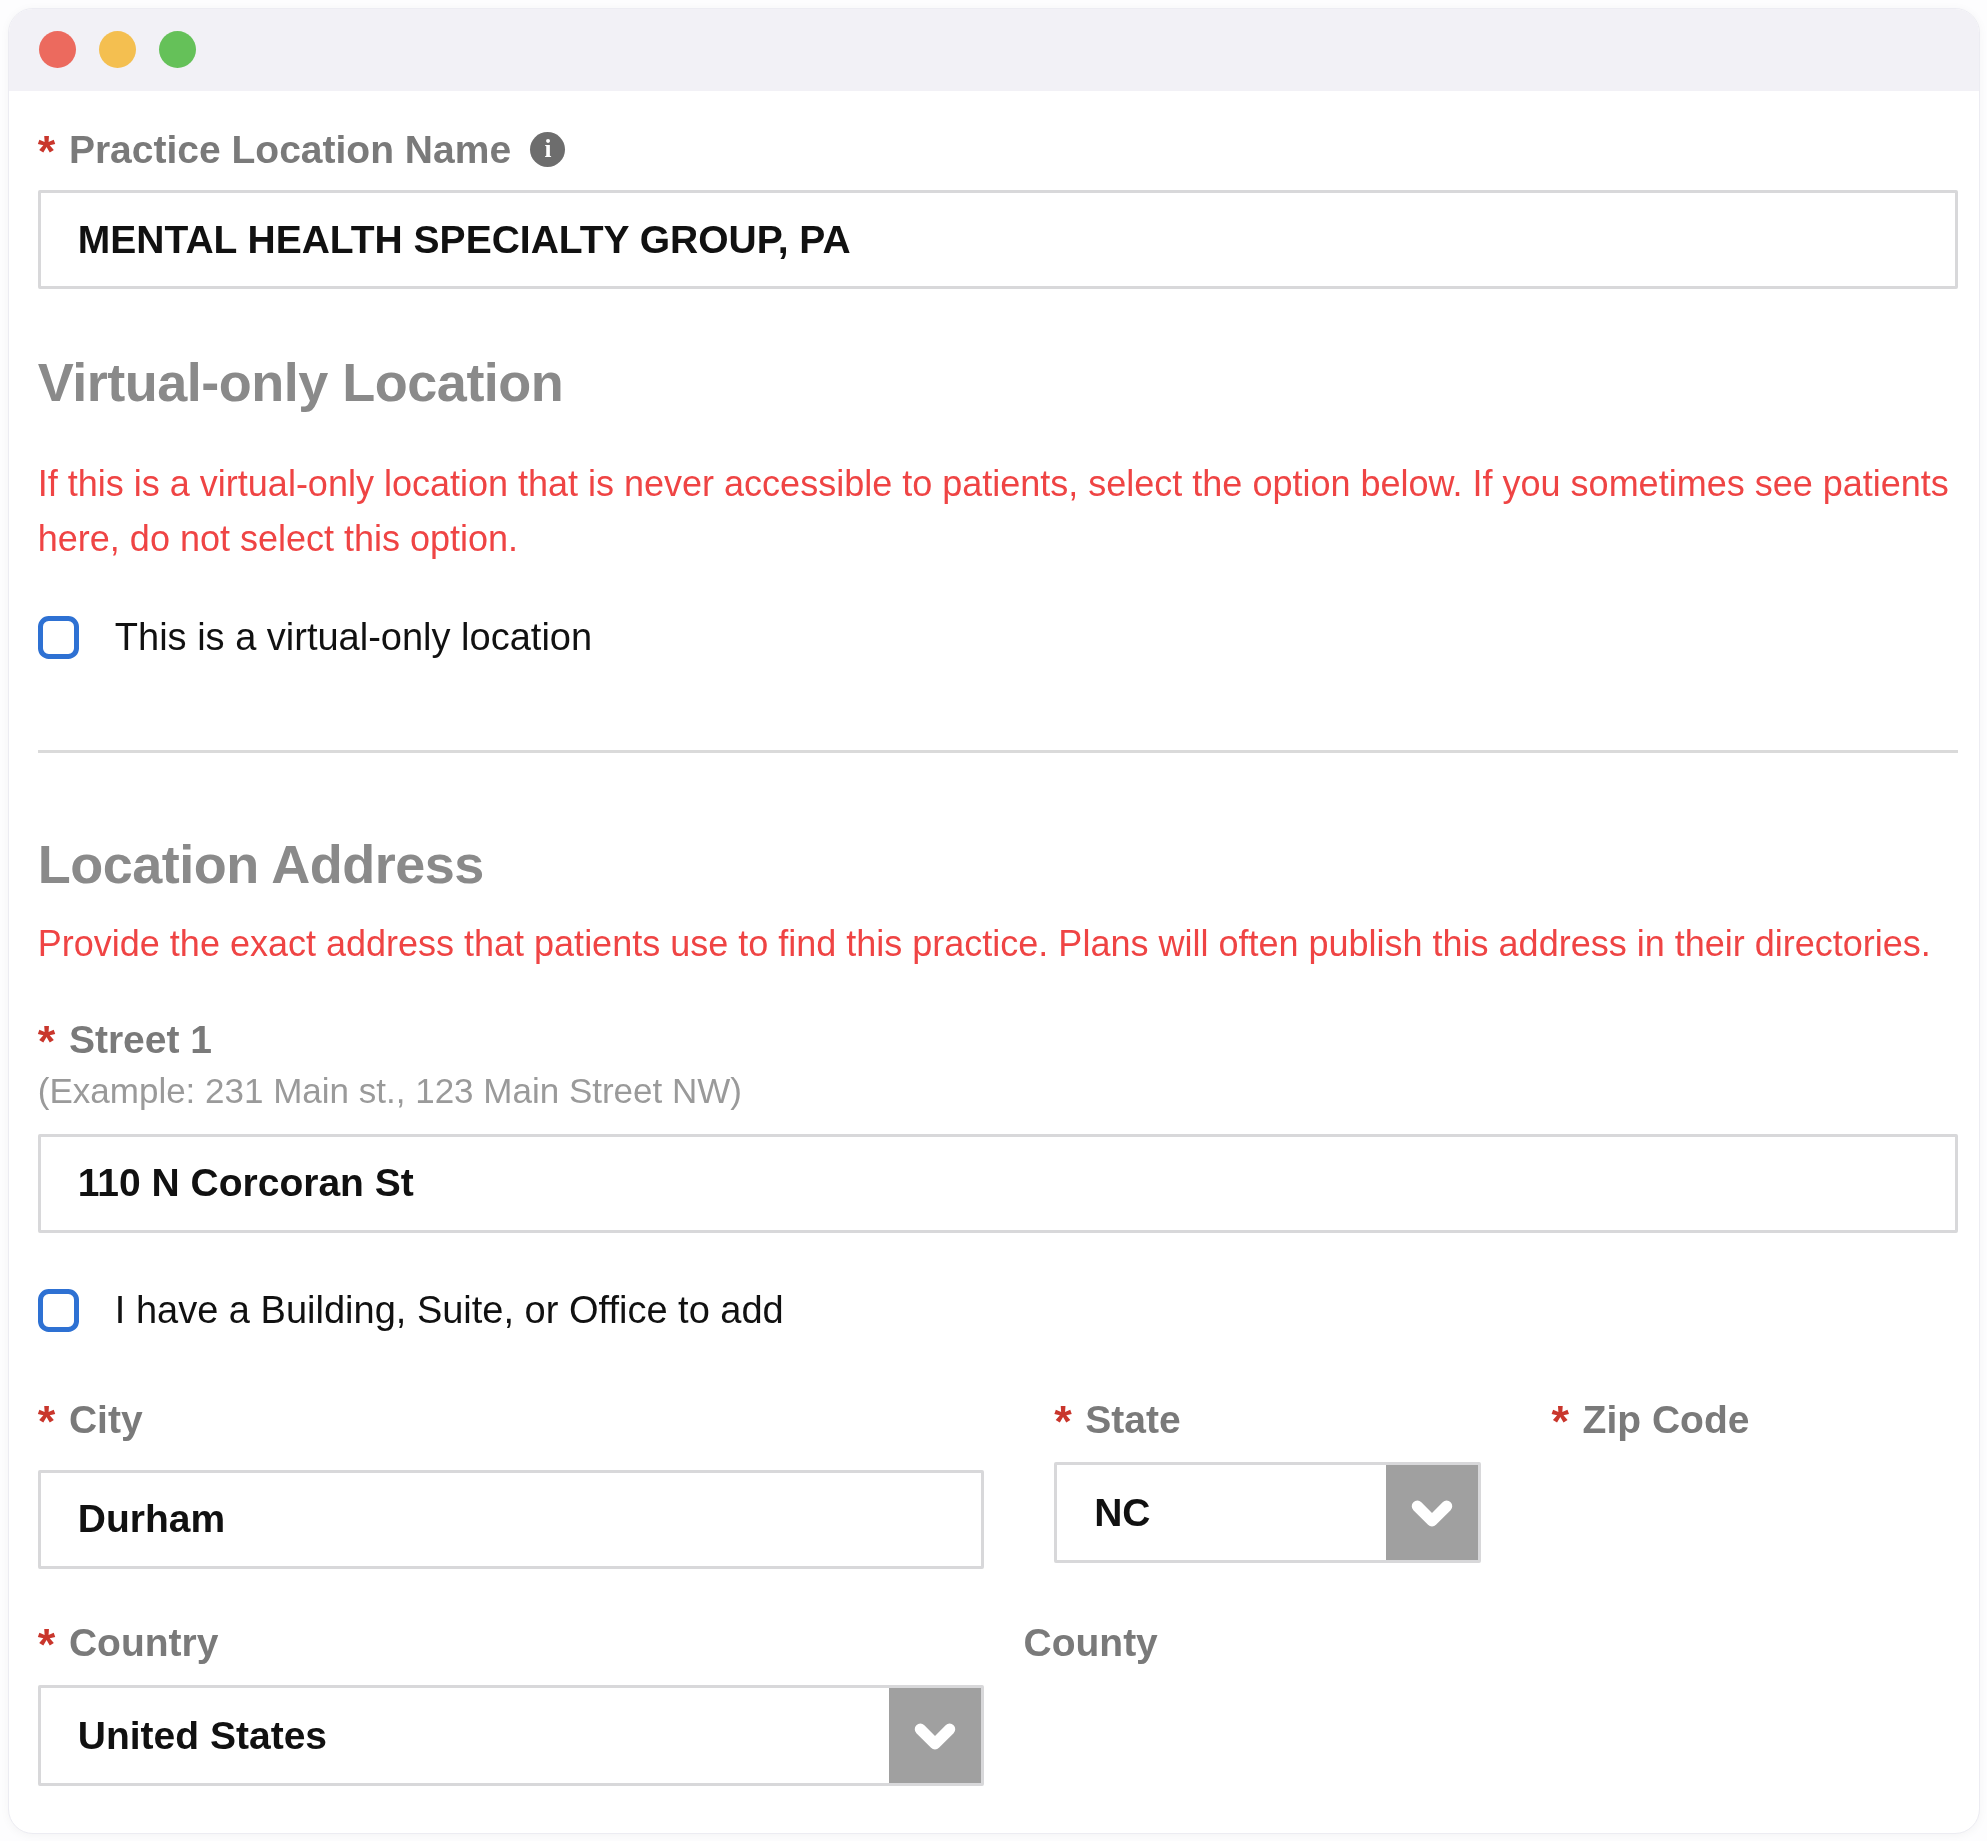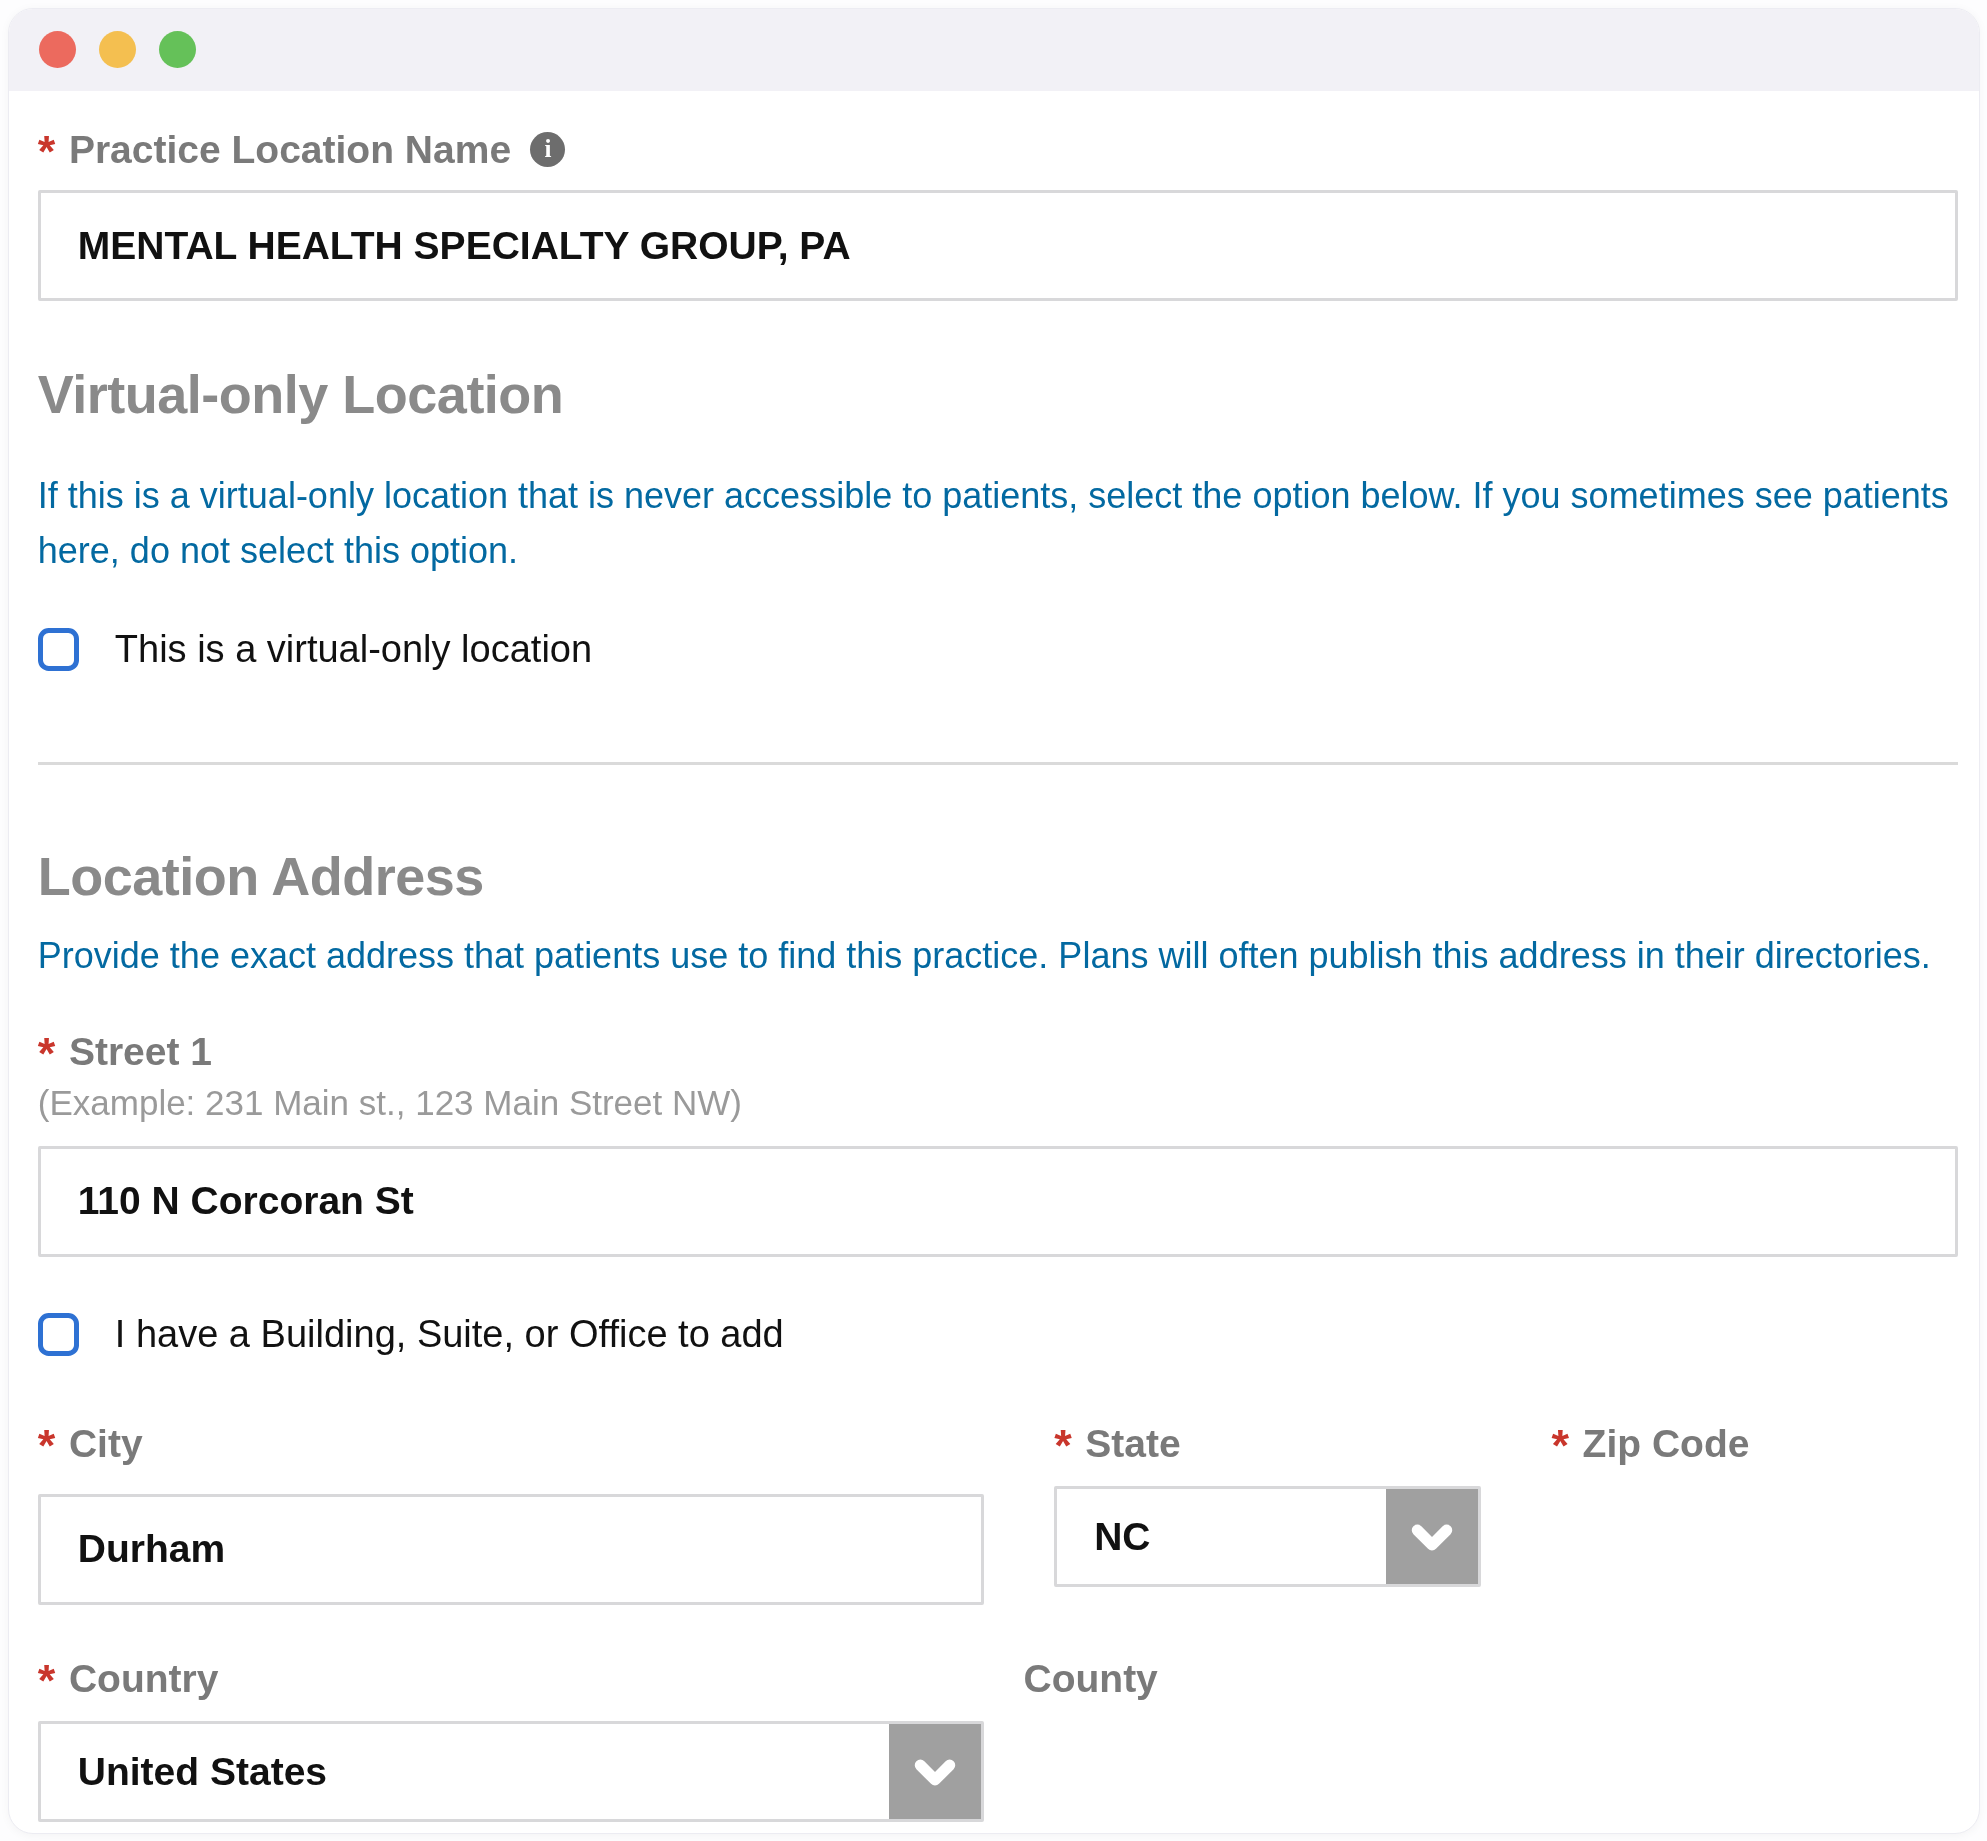--- a/index.html
+++ b/index.html
@@ -30,34 +30,34 @@
   }
   .field-label { color: #7a7a7a; font-weight: 700; font-size: 39px; line-height: 47px; }
   .info-icon {
     width: 35px; height: 35px; background: #6d6d6d; border-radius: 50%;
     color: #ffffff; font-weight: 700; font-size: 25px; font-family: "Liberation Serif", "DejaVu Serif", serif;
     display: inline-flex; align-items: center; justify-content: center;
     margin-left: 5.8px; position: relative; top: 5.8px;
   }
 
   .text-input {
-    display: block; width: 100%; height: 111px; margin-top: 17.5px;
+    display: block; width: 100%; height: 99px; margin-top: 17.5px;
     border: 3.9px solid #d8d8da; background: #ffffff; border-radius: 1.9px;
     font-family: inherit; font-weight: 700; font-size: 39px; color: #111111;
     padding: 0 37px; outline: none;
   }
 
   .section-heading {
     color: #8a8a8a; font-weight: 700; font-size: 54px; letter-spacing: -0.5px;
   }
   .heading-virtual { margin-top: 62px; }
   .heading-address { margin-top: 80px; }
 
   .body-text {
-    color: #0369a1; font-size: 36px; line-height: 55px; max-width: 1926px;
+    color: #ef4444; font-size: 36px; line-height: 55px; max-width: 1926px;
   }
   .virtual-desc { margin-top: 43px; }
   .address-desc { margin-top: 25px; line-height: 47px; }
 
   .checkbox-row { display: flex; align-items: center; gap: 36px; }
   .cb-virtual  { margin-top: 50px; }
   .cb-building { margin-top: 56px; }
   .checkbox-box {
     width: 41px; height: 43px; border: 5.8px solid #2e71d3; border-radius: 10.7px;
     background: #ffffff; flex: 0 0 auto; cursor: pointer;

